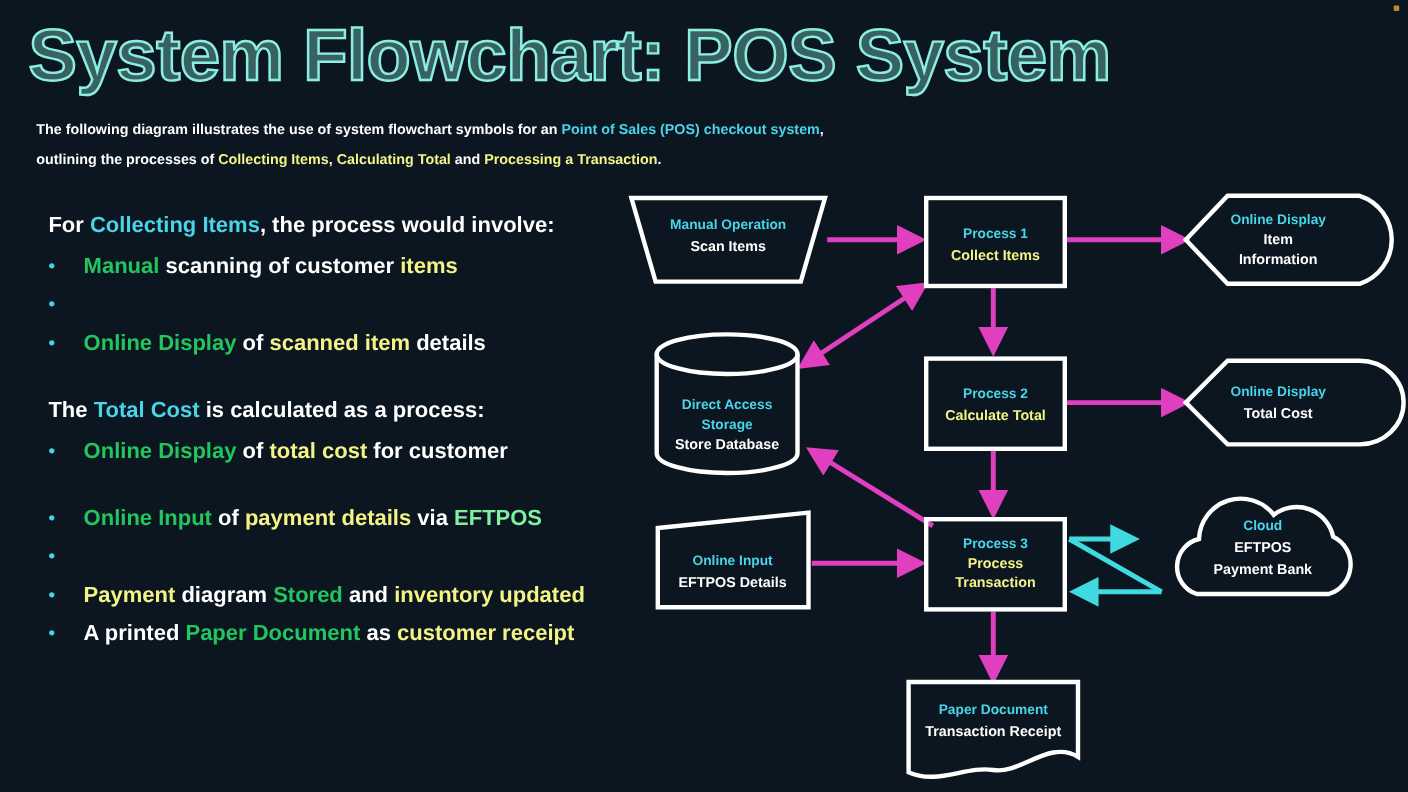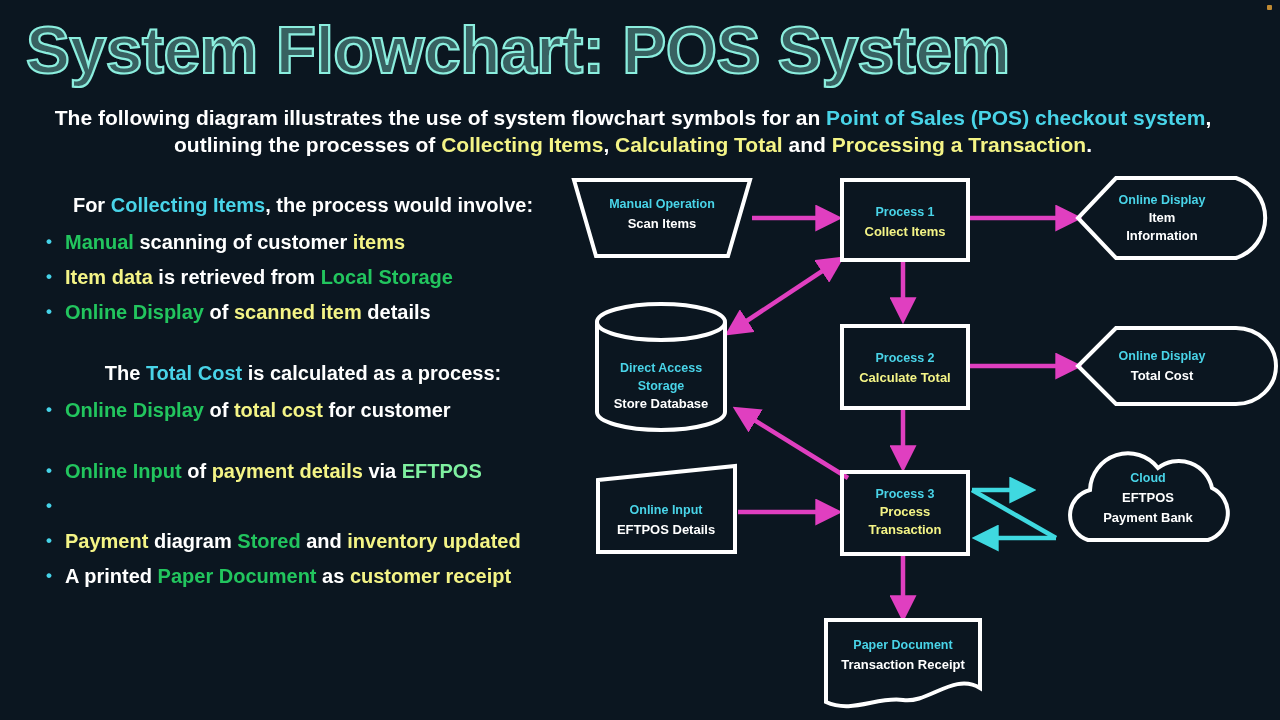--- a/index.html
+++ b/index.html
@@ -11,21 +11,20 @@
     width: 1280px;
     height: 720px;
     overflow: hidden;
     font-family: "Liberation Sans", sans-serif;
   }
   #slide {
     position: relative;
     width: 1280px;
     height: 564px;
     background: #0b1620;
-    text-align: center;
   }
 
   
   #title {
     position: absolute;
     left: 26px;
     top: 12px;
     font-size: 66px;
     font-weight: bold;
     letter-spacing: -0.5px;
@@ -35,30 +34,30 @@
     white-space: nowrap;
     font-family: "Liberation Sans", sans-serif;
   }
 
   
   #intro {
     position: absolute;
     left: 33px;
     top: 104px;
     width: 1200px;
-    font-size: 21px;
+    font-size: 13px;
     font-weight: bold;
     line-height: 27px;
     color: #ffffff;
   }
 
   
   #leftcol {
     position: absolute;
-    left: 33px;
+    left: 44px;
     top: 192px;
     width: 540px;
     font-size: 20px;
     font-weight: bold;
     color: #ffffff;
   }
   .heading {
     margin-bottom: 11px;
     line-height: 26px;
   }
@@ -132,21 +131,20 @@
   </div>
 
   <div id="leftcol">
       <div class="heading"><span class="c-white">For </span><span class="c-cyan">Collecting Items</span><span class="c-white">, the process would involve:</span></div>
       <div class="bullet">
         <span class="dot">•</span>
         <span><span class="c-pink">Manual</span><span class="c-white"> scanning of customer </span><span class="c-yellow">items</span></span>
       </div>
       <div class="bullet">
         <span class="dot">•</span>
-        <span><span class="c-yellow">Item data</span><span class="c-white"> is retrieved from </span><span class="c-pink">Local Storage</span></span>
       </div>
       <div class="bullet">
         <span class="dot">•</span>
         <span><span class="c-pink">Online Display</span><span class="c-white"> of </span><span class="c-yellow">scanned item</span><span class="c-white"> details</span></span>
       </div>
       <div class="gap"></div>
       <div class="heading"><span class="c-white">The </span><span class="c-cyan">Total Cost</span><span class="c-white"> is calculated as a process:</span></div>
       <div class="bullet">
         <span class="dot">•</span>
         <span><span class="c-pink">Online Display</span><span class="c-white"> of </span><span class="c-yellow">total cost</span><span class="c-white"> for customer</span></span>

